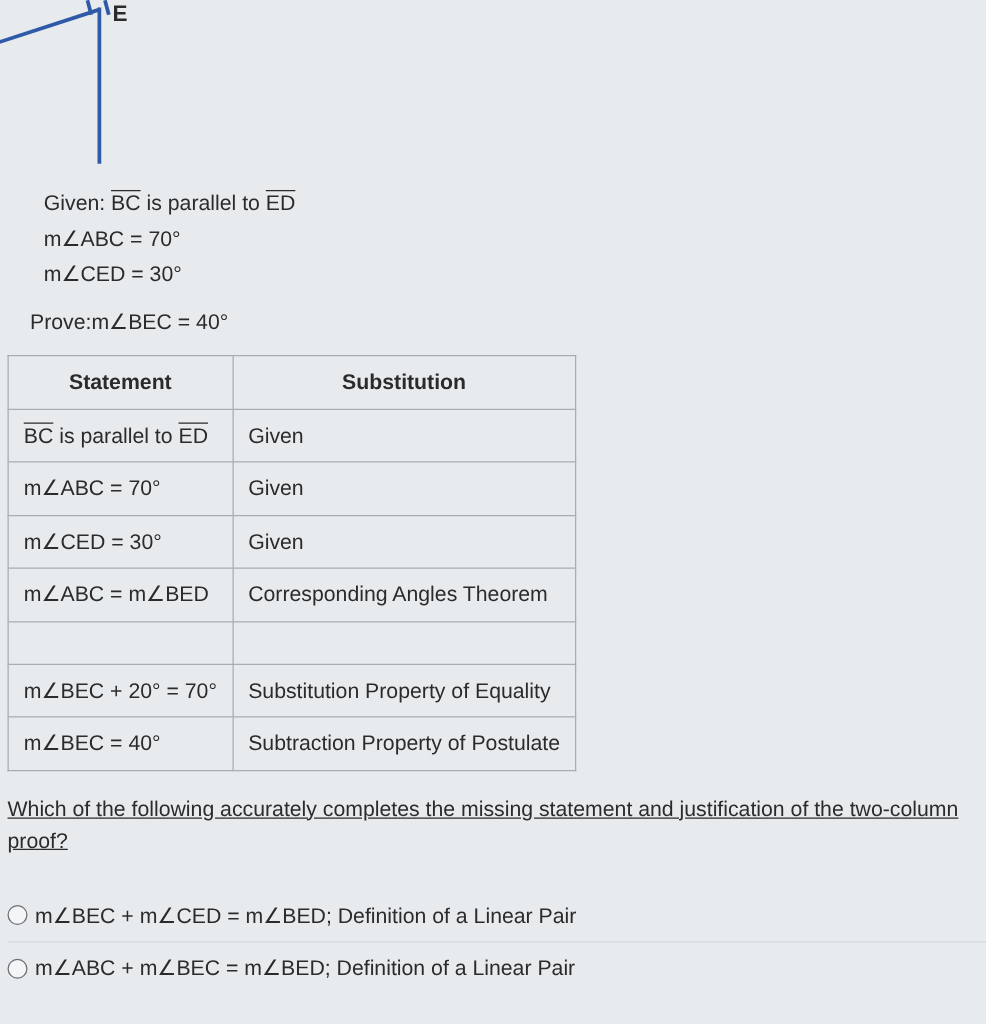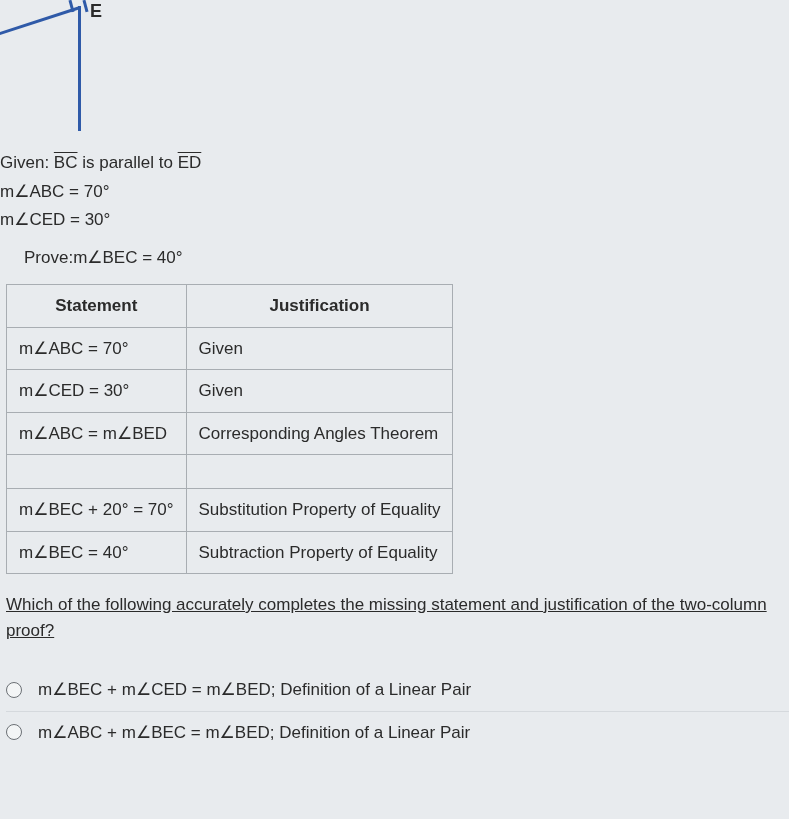--- a/index.html
+++ b/index.html
@@ -14,42 +14,42 @@
     line-height: 1.5;
   }
   .page { padding: 0 0 20px 0; }
   .diagram { position: relative; height: 150px; margin-left: -10px; }
   .ray1 { position: absolute; top: 6px; left: -30px; width: 120px; height: 3px; background: #2f5aa8; transform: rotate(-18deg); transform-origin: right center; }
   .ray2 { position: absolute; top: 6px; left: 88px; width: 3px; height: 125px; background: #2f5aa8; }
   .tick1 { position: absolute; top: 0px; left: 80px; width: 3px; height: 12px; background: #2f5aa8; transform: rotate(-15deg);}
   .tick2 { position: absolute; top: 0px; left: 94px; width: 3px; height: 12px; background: #2f5aa8; transform: rotate(-15deg);}
   .label-e { position: absolute; top: -2px; left: 100px; font-weight: bold; font-size: 18px; }
   .givens { padding-left: 0; margin-bottom: 12px; }
-  .givens div { margin-bottom: 3px; }
+  .givens div { margin-bottom: 3px; margin-left: 35px; }
   .overline { text-decoration: overline; }
   table.proof {
     border-collapse: collapse;
     margin: 14px 0 18px 6px;
     background: transparent;
   }
   table.proof th, table.proof td {
     border: 1px solid #a8adb2;
     padding: 8px 12px;
     text-align: left;
     font-size: 17px;
     font-weight: normal;
   }
   table.proof th { font-weight: bold; text-align: center; }
   .empty-cell { height: 34px; }
   .question { padding: 0 10px 0 6px; margin-bottom: 26px; text-decoration: underline; }
   .options { padding-left: 6px; }
   .option {
     display: flex;
     align-items: center;
-    gap: 16px;
+    gap: 6px;
     padding: 8px 0;
     border-bottom: 1px solid #d5d9dd;
     cursor: pointer;
   }
   .option:last-child { border-bottom: none; }
   .radio {
     width: 16px; height: 16px;
     border: 1.6px solid #6b7075;
     border-radius: 50%;
     flex-shrink: 0;
@@ -76,21 +76,27 @@
     <div>m∠ABC = 70°</div>
     <div>m∠CED = 30°</div>
   </div>
 
   <div style="margin-bottom:4px;margin-left:24px;">Prove:m∠BEC = 40°</div>
 
   <table class="proof">
     <tbody>
         <tr>
       <th>Statement</th>
-      <th>Justification</th>
+      <th>Substitution</th>
+    </tr>
+    <tr>
+      <td>
+        <span class="overline">BC</span><span> is parallel to </span><span class="overline">ED</span>
+      </td>
+      <td>Given</td>
     </tr>
     <tr>
       <td>m∠ABC = 70°</td>
       <td>Given</td>
     </tr>
     <tr>
       <td>m∠CED = 30°</td>
       <td>Given</td>
     </tr>
     <tr>
@@ -100,21 +106,21 @@
     <tr>
       <td class="empty-cell"></td>
       <td class="empty-cell"></td>
     </tr>
     <tr>
       <td>m∠BEC + 20° = 70°</td>
       <td>Substitution Property of Equality</td>
     </tr>
     <tr>
       <td>m∠BEC = 40°</td>
-      <td>Subtraction Property of Equality</td>
+      <td>Subtraction Property of Postulate</td>
     </tr>
   </tbody>
     </table>
 
   <div class="question">Which of the following accurately completes the missing statement and justification of the two-column proof?</div>
 
   <div class="options">
     <div class="option">
       <span class="radio"></span>
       <span>m∠BEC + m∠CED = m∠BED; Definition of a Linear Pair</span>

